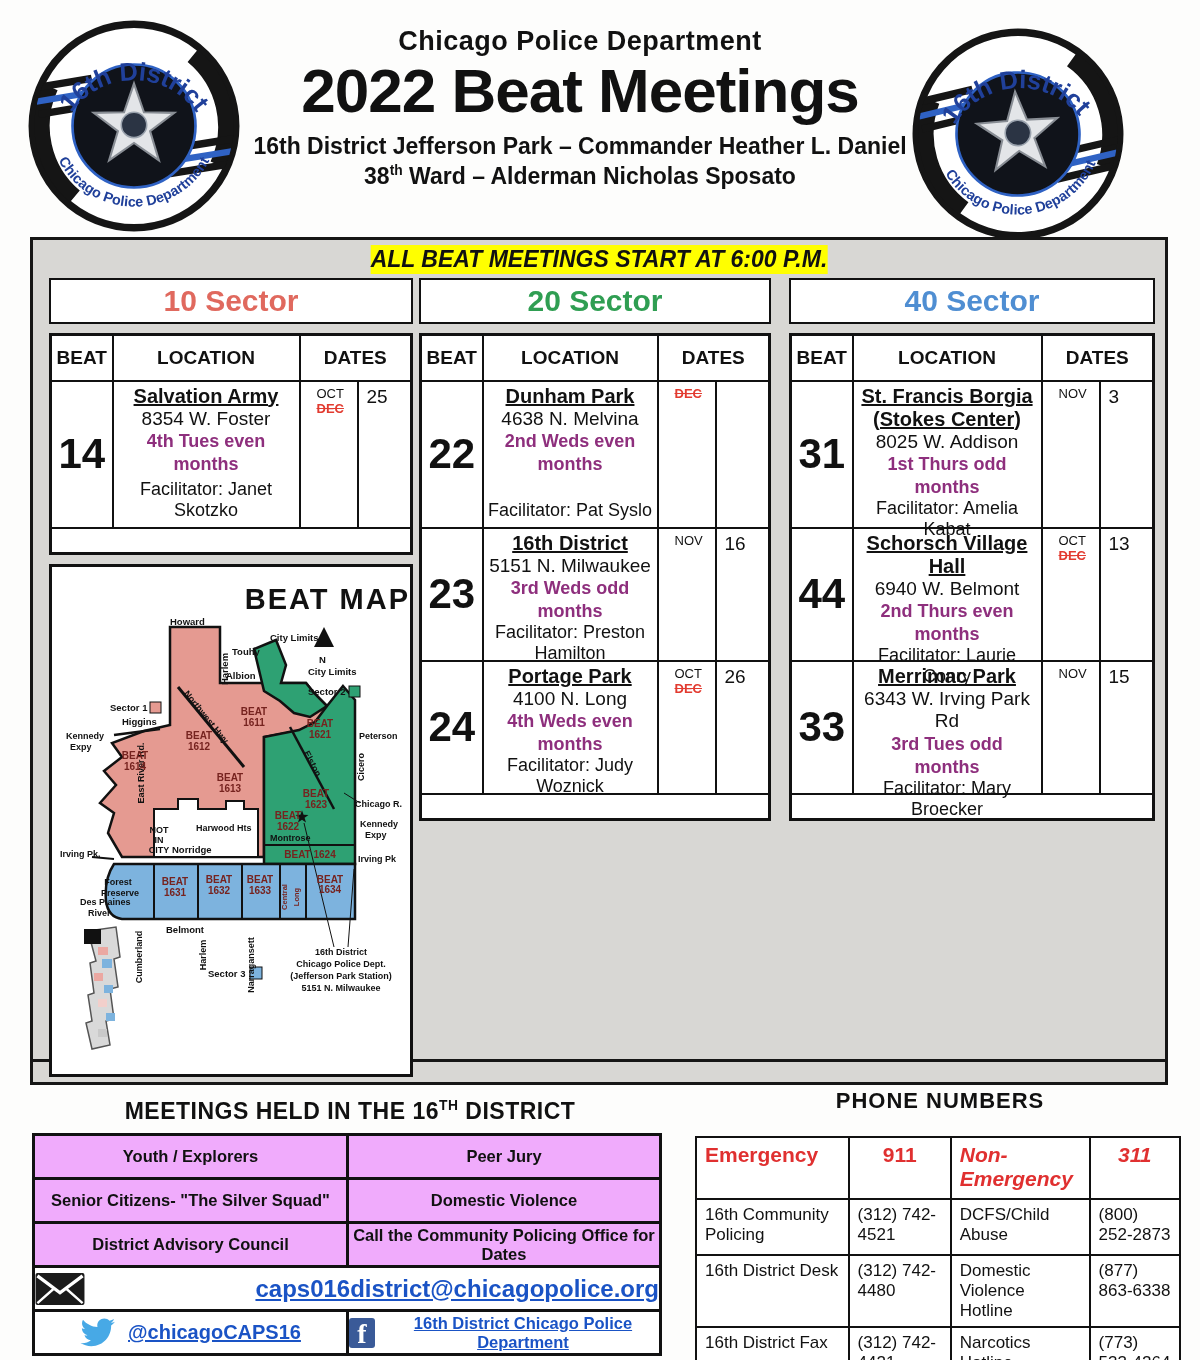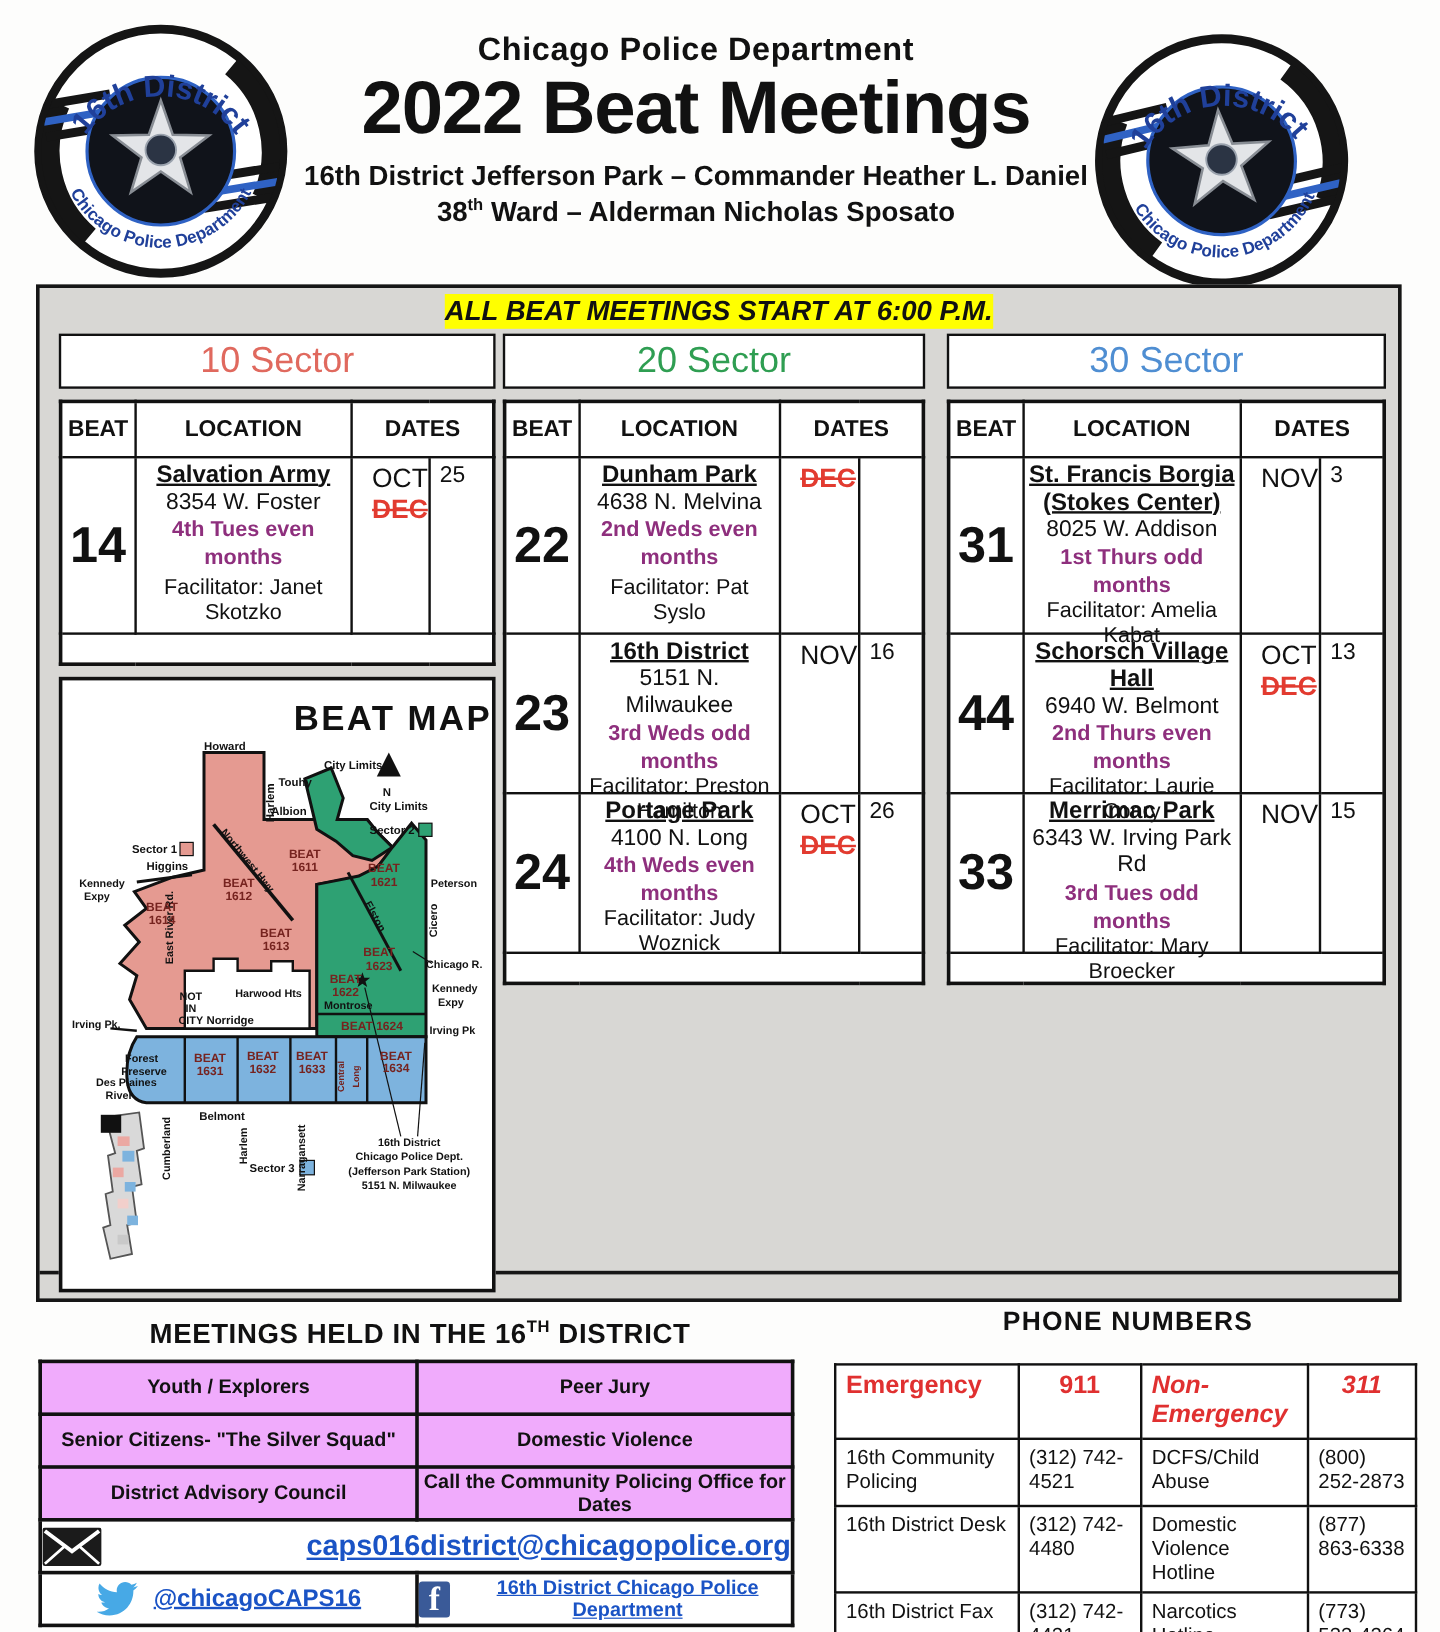--- a/index.html
+++ b/index.html
@@ -29,40 +29,40 @@
     white-space:nowrap;
   }
   
   .sec { position:absolute; top:38px; }
   .sec-10 { left:16px;  width:364px; }
   .sec-20 { left:386px; width:352px; }
   .sec-30 { left:756px; width:366px; }
   .sec-title {
     height:46px; background:#fff; border:2px solid #111;
     display:flex; align-items:center; justify-content:center;
-    font-size:30px; font-weight:normal; margin-bottom:9px;
+    font-size:30px; font-weight:bold; margin-bottom:9px;
   }
   .sec-10 .sec-title span { color:#e0695e; }
   .sec-20 .sec-title span { color:#2f9e52; }
   .sec-30 .sec-title span { color:#4f8ed2; }
   table.beats { width:100%; border-collapse:collapse; background:#fff; border:3px solid #111; }
   table.beats th, table.beats td { border:2px solid #111; }
   table.beats thead th { height:46px; font-size:19px; font-weight:bold; background:#fff; }
   th.h-beat { width:62px; } th.h-dates { width:112px; }
   tbody tr.beat-row { height:132px; }
   tbody tr.beat-row.tall { height:146px; }
   td.c-beat { font-size:42px; font-weight:bold; text-align:center; vertical-align:middle; width:62px; }
   td.c-loc { vertical-align:top; padding:3px 4px 6px; }
   .loc-wrap { display:flex; flex-direction:column; align-items:center; height:122px; text-align:center; }
   tr.tall .loc-wrap { height:136px; }
   .loc-name { font-size:20px; font-weight:bold; text-decoration:underline; line-height:1.15; }
   .loc-addr { font-size:19px; line-height:1.2; }
   .loc-sched { font-size:18px; font-weight:bold; color:#8e2f7d; line-height:1.25; }
   .loc-fac { font-size:18px; margin-top:auto; }
-  td.c-month { width:58px; vertical-align:top; padding:4px 0 0 16px; font-size:22px; line-height:1.2; }
+  td.c-month { width:58px; vertical-align:top; padding:4px 0 0 16px; font-size:13px; line-height:1.2; }
   td.c-day { width:54px; vertical-align:top; padding:4px 0 0 8px; font-size:19px; }
   .month.struck { color:#e23b30; font-weight:bold; text-decoration:line-through; }
   tr.spacer-row td { height:26px; }
   
   .map-box { margin-top:9px; background:#fff; border:3px solid #111; height:513px; position:relative; }
   .map-title { text-align:right; font-size:29px; font-weight:900; letter-spacing:2px; margin-top:16px; }
   svg.mapsvg { position:absolute; left:6px; top:50px; }
   .rd { font-size:9.5px; font-weight:bold; fill:#111; }
   .rd-s { font-size:9px; font-weight:bold; fill:#111; }
   .bl { font-size:10px; font-weight:bold; fill:#76231f; text-anchor:middle; }
@@ -388,21 +388,21 @@
           </tr>
           <tr class="spacer-row">
             <td colspan="4"></td>
           </tr>
         </tbody>
     </table>
   </div>
 
   <div class="sec sec-30">
     <div class="sec-title">
-        <span>30 Sector</span>
+        <span>40 Sector</span>
       </div>
     <table class="beats">
       <thead>
           <tr>
         <th class="h-beat">BEAT</th>
         <th>LOCATION</th>
         <th class="h-dates" colspan="2">DATES</th>
       </tr>
         </thead>
       <tbody>

